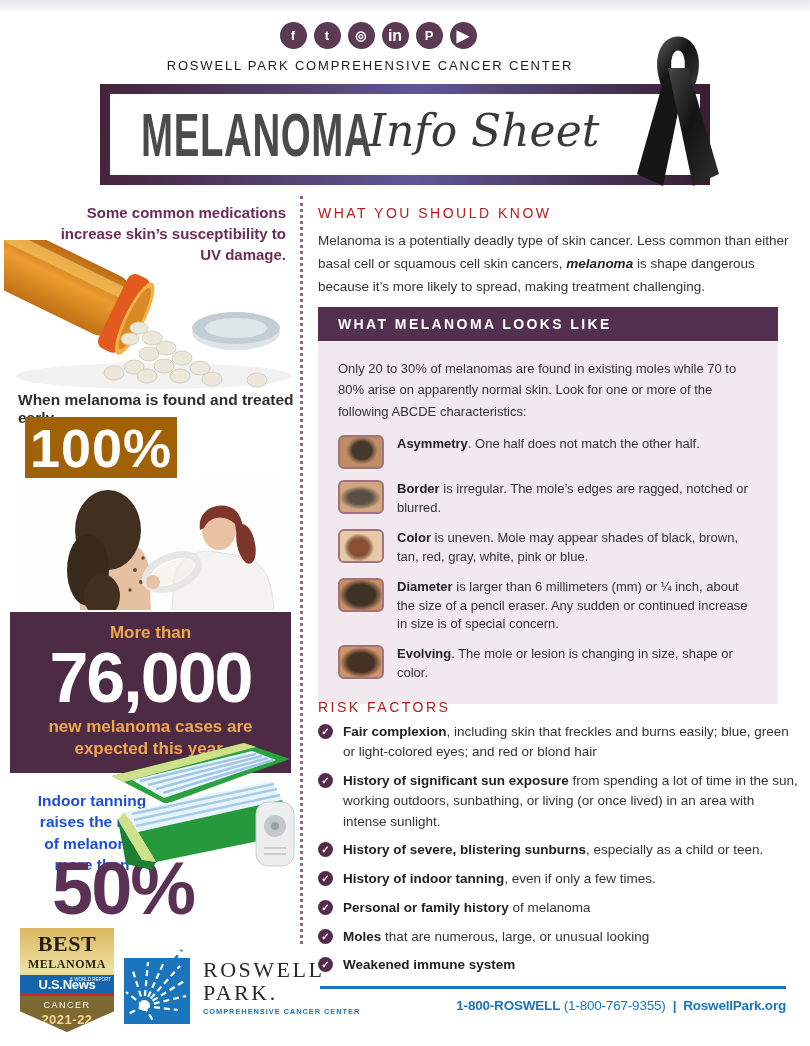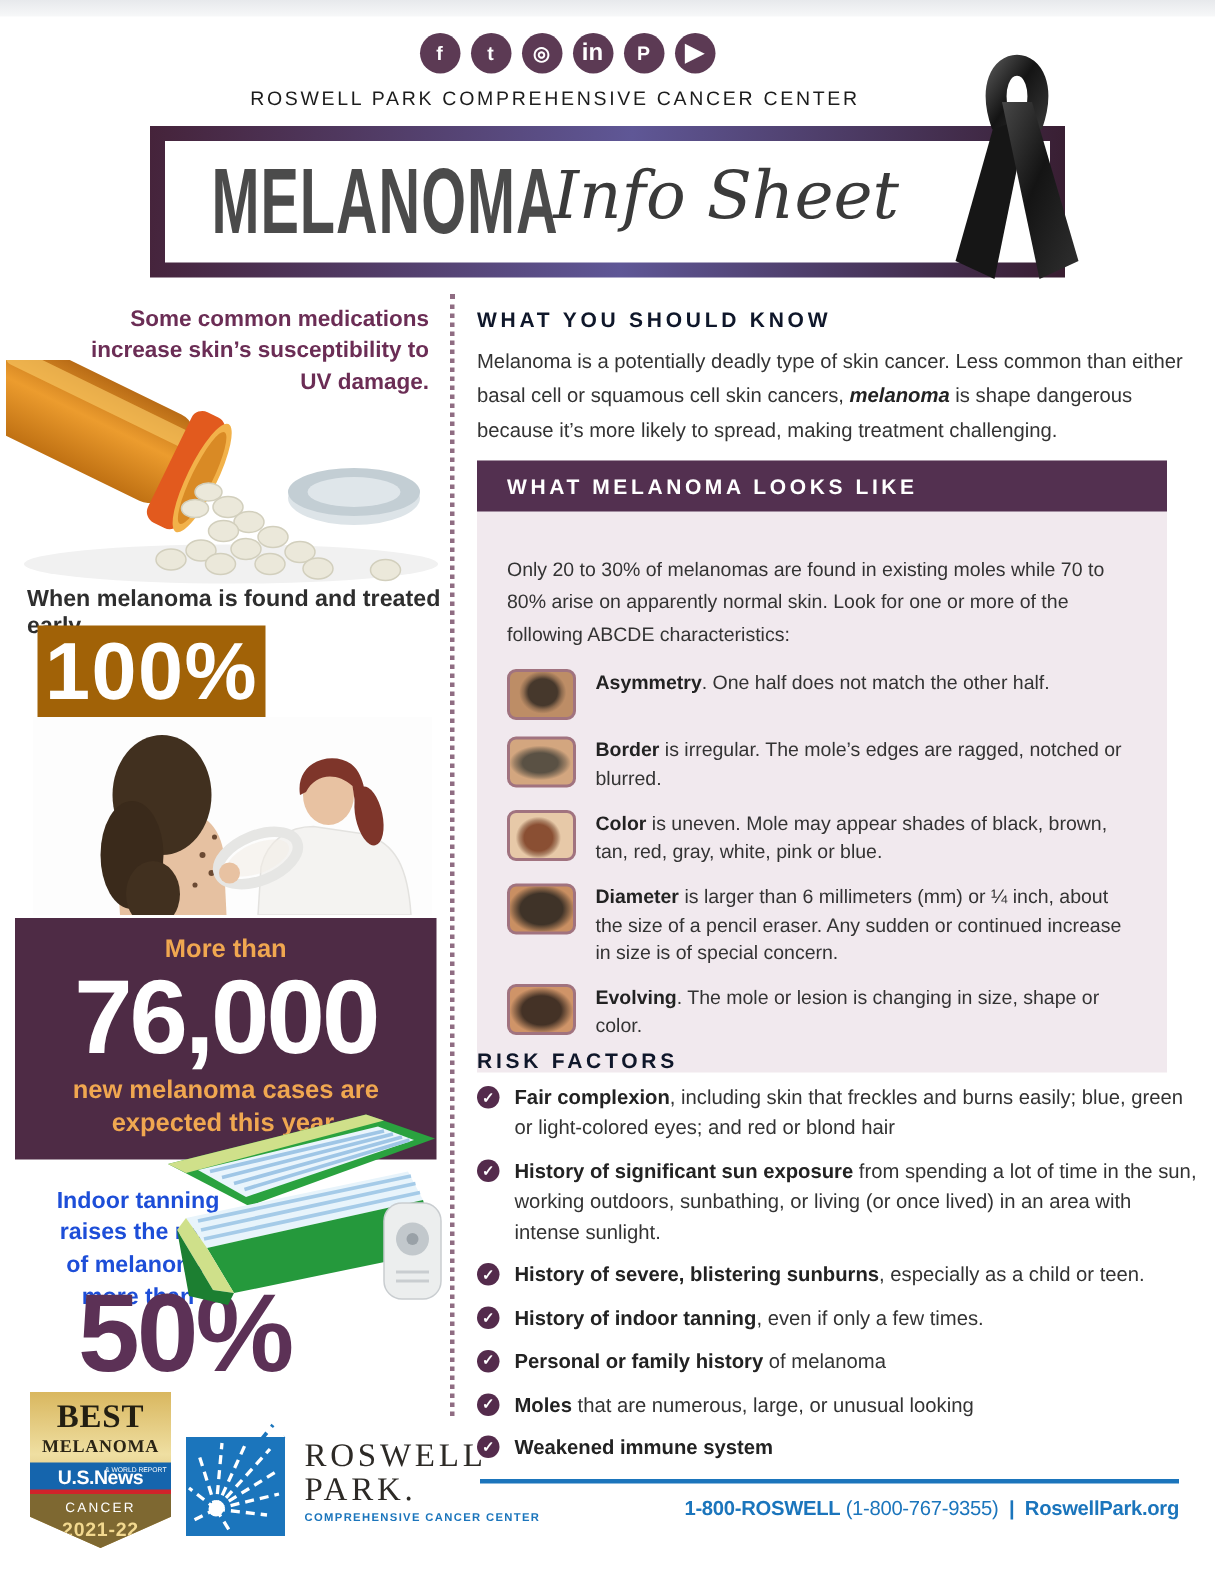--- a/index.html
+++ b/index.html
@@ -70,28 +70,28 @@
   .usnews .brand-small { font-size:4.5px; position:absolute; top:2px; right:6px; letter-spacing:0; }
   .usnews .lower { background:#7e6831; height:100%; padding-top:4px; }
   .usnews .cat { color:#fff; font-size:9px; letter-spacing:1.5px; }
   .usnews .yr { color:#f3d98f; font-size:13px; font-weight:bold; margin-top:2px; letter-spacing:.5px; }
   .rlogo { position:absolute; left:124px; top:948px; display:flex; gap:9px; align-items:center; }
   .rlogo-text .nm { font-family:"Liberation Serif", serif; font-size:22px; letter-spacing:2.5px;
                     color:#2d2a26; line-height:1.05; }
   .rlogo-text .tag { font-size:7.5px; font-weight:bold; color:#1b75bc; letter-spacing:.9px; margin-top:3px; }
 
   
-  .sec-h { position:absolute; left:318px; font-size:14px; font-weight:bold;
-           letter-spacing:2.5px; color:#0f172a; }
+  .sec-h { position:absolute; left:318px; font-size:14px; font-weight:normal;
+           letter-spacing:2.5px; color:#b91c1c; }
   .know-p { position:absolute; left:318px; top:229px; width:482px; font-size:13.5px; color:#333;
             line-height:1.72; }
   .panel { position:absolute; left:318px; top:307px; width:460px; background:#f1e9ee; }
   .panel-h { background:#533050; color:#fff; font-weight:bold; font-size:14px;
              letter-spacing:2.4px; padding:9px 0 9px 20px; }
-  .panel-body { padding:28px 18px 10px 20px; }
+  .panel-body { padding:17px 18px 10px 20px; }
   .panel-intro { font-size:13px; color:#333; line-height:1.65; margin-bottom:13px; }
   .abc-item { display:flex; gap:13px; margin-bottom:11px; align-items:flex-start; }
   .thumb { flex:0 0 46px; height:34px; border:2px solid #a1737f; border-radius:6px; }
   .thumb.t1 { background:radial-gradient(ellipse 55% 70% at 52% 45%, #46382c 0 42%, rgba(70,56,44,.4) 55%, transparent 68%), #bd8d66; }
   .thumb.t2 { background:radial-gradient(ellipse 70% 55% at 48% 52%, #5a5144 0 40%, rgba(90,81,68,.45) 58%, transparent 70%), #d3a67f; }
   .thumb.t3 { background:radial-gradient(ellipse 50% 65% at 45% 55%, #8a4f33 0 45%, rgba(120,70,45,.5) 60%, transparent 72%), #e7c9a8; }
   .thumb.t4 { background:radial-gradient(ellipse 70% 72% at 50% 50%, #3f3328 0 48%, rgba(63,51,40,.5) 62%, transparent 75%), #c98f62; }
   .thumb.t5 { background:radial-gradient(ellipse 68% 70% at 50% 52%, #443226 0 46%, rgba(68,50,38,.5) 60%, transparent 74%), #cf9468; }
   .abc-text { font-size:13px; color:#333; line-height:1.45; }
   .abc-text b, .risk-text b, .know-p b { color:#222; }

